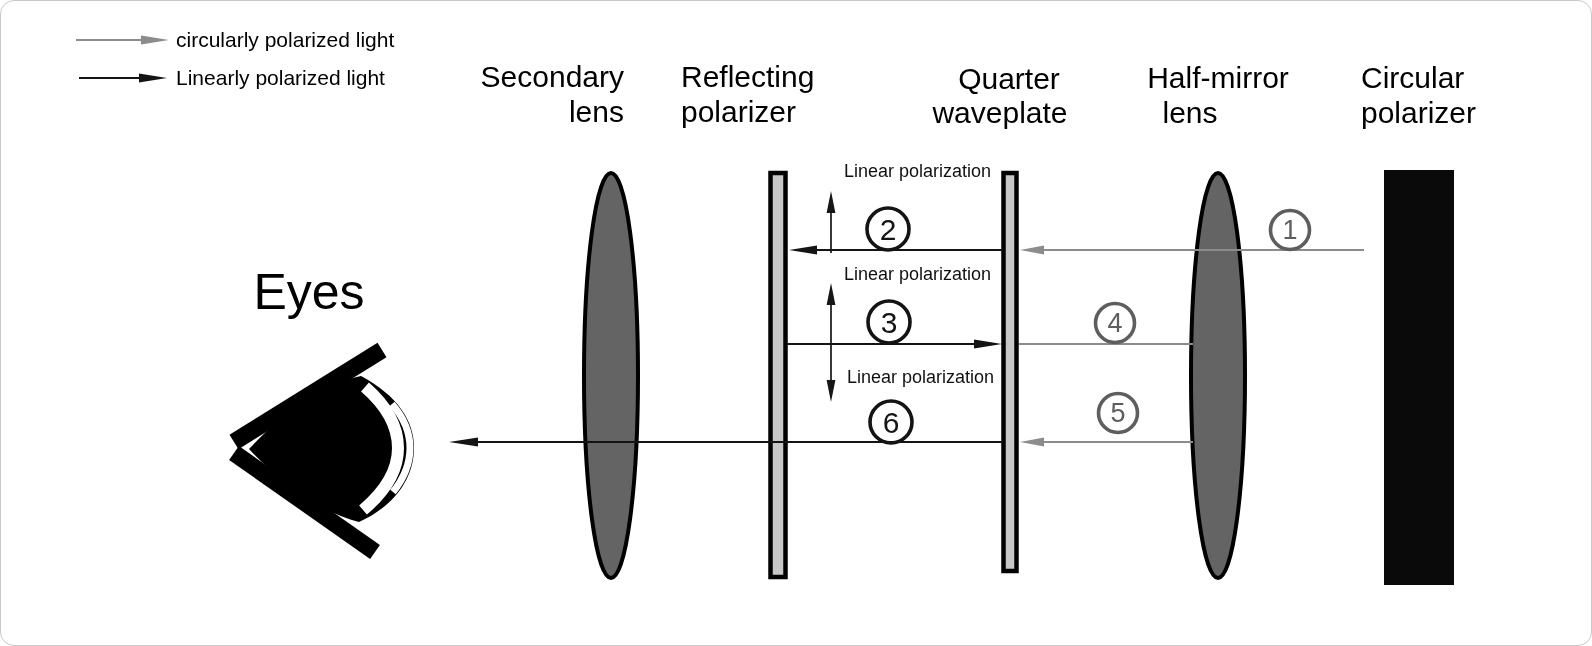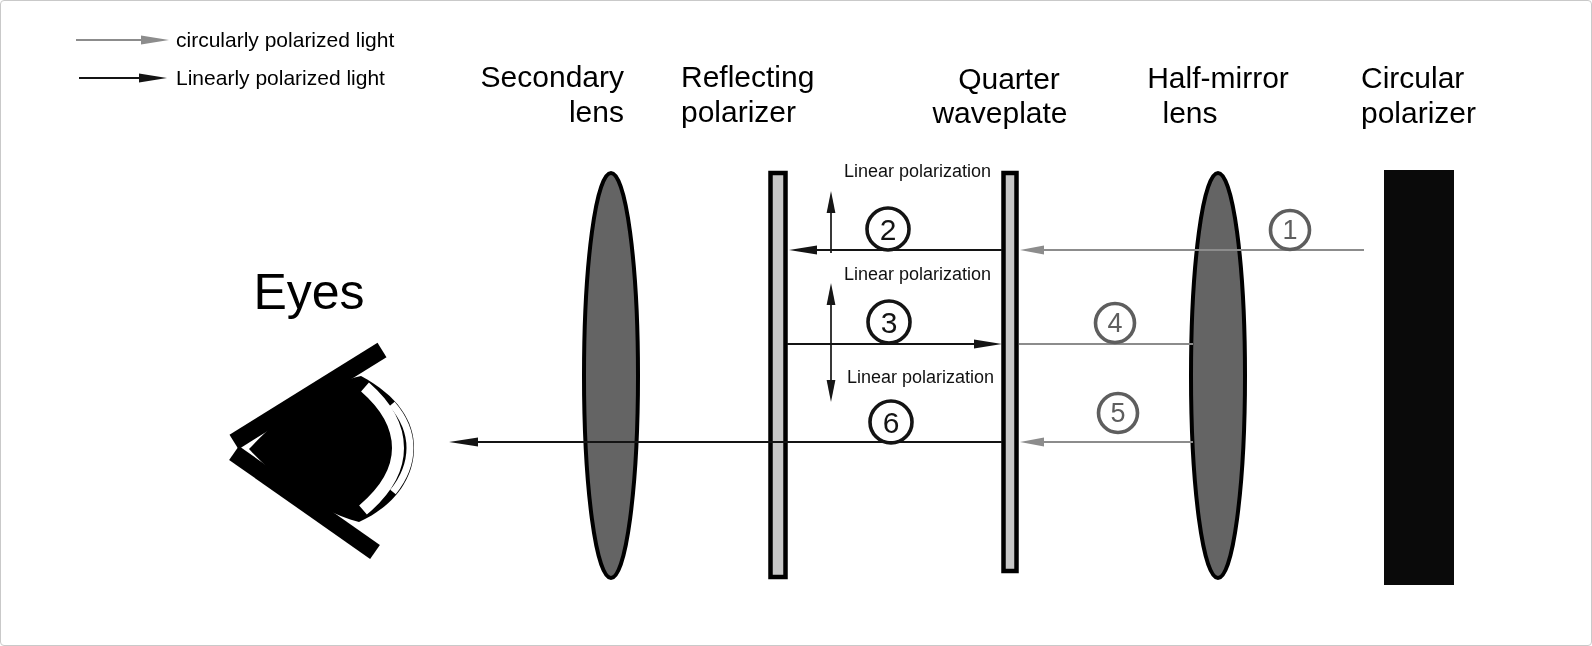--- a/index.html
+++ b/index.html
@@ -6,21 +6,21 @@
     --circular-ray:#8c8c8c;
     --linear-ray:#141414;
     --gray-step:#5e5e5e;
     --lens-fill:#646464;
     --plate-fill:#c7c7c7;
     --block-fill:#0a0a0a;
   }
   html,body{margin:0;padding:0;background:#fff;}
   .canvas{
     position:relative;width:1592px;height:646px;background:#ffffff;
-    border:1px solid #c9c9c9;border-radius:4px;box-sizing:border-box;overflow:hidden;
+    border:1px solid #c9c9c9;border-radius:14px;box-sizing:border-box;overflow:hidden;
   }
   svg{display:block;}
   svg text{font-family:"Liberation Sans","DejaVu Sans",sans-serif;fill:#000;}
   .comp-label{font-size:30px;}
   .legend-text{font-size:21px;}
   .ann-text{font-size:18px;fill:#111;}
   .eyes-text{font-size:50px;}
   .ray-gray{stroke:var(--circular-ray);stroke-width:1.9;fill:none;}
   .ray-black{stroke:var(--linear-ray);stroke-width:1.9;fill:none;}
   .head-gray{fill:var(--circular-ray);stroke:none;}

